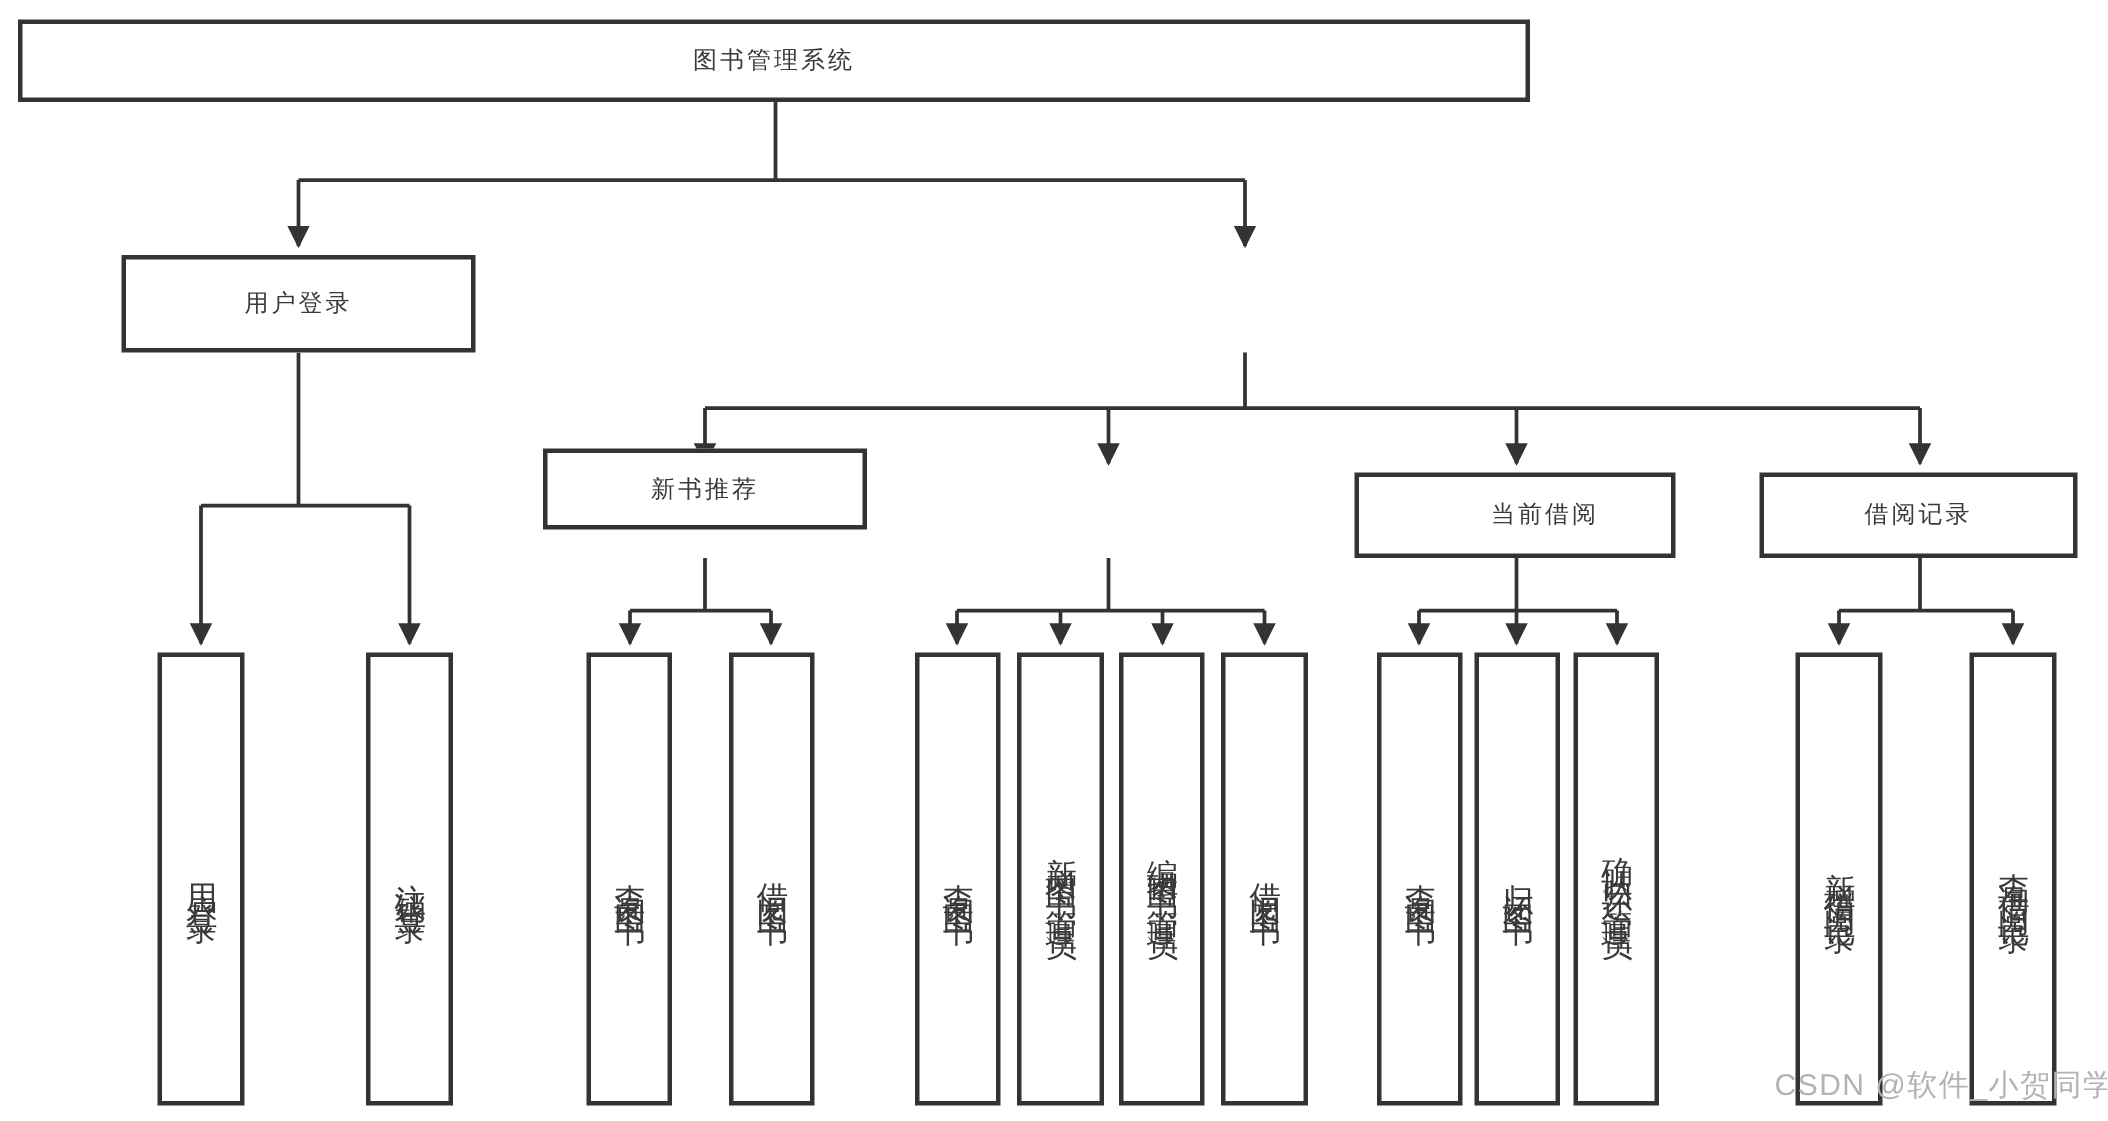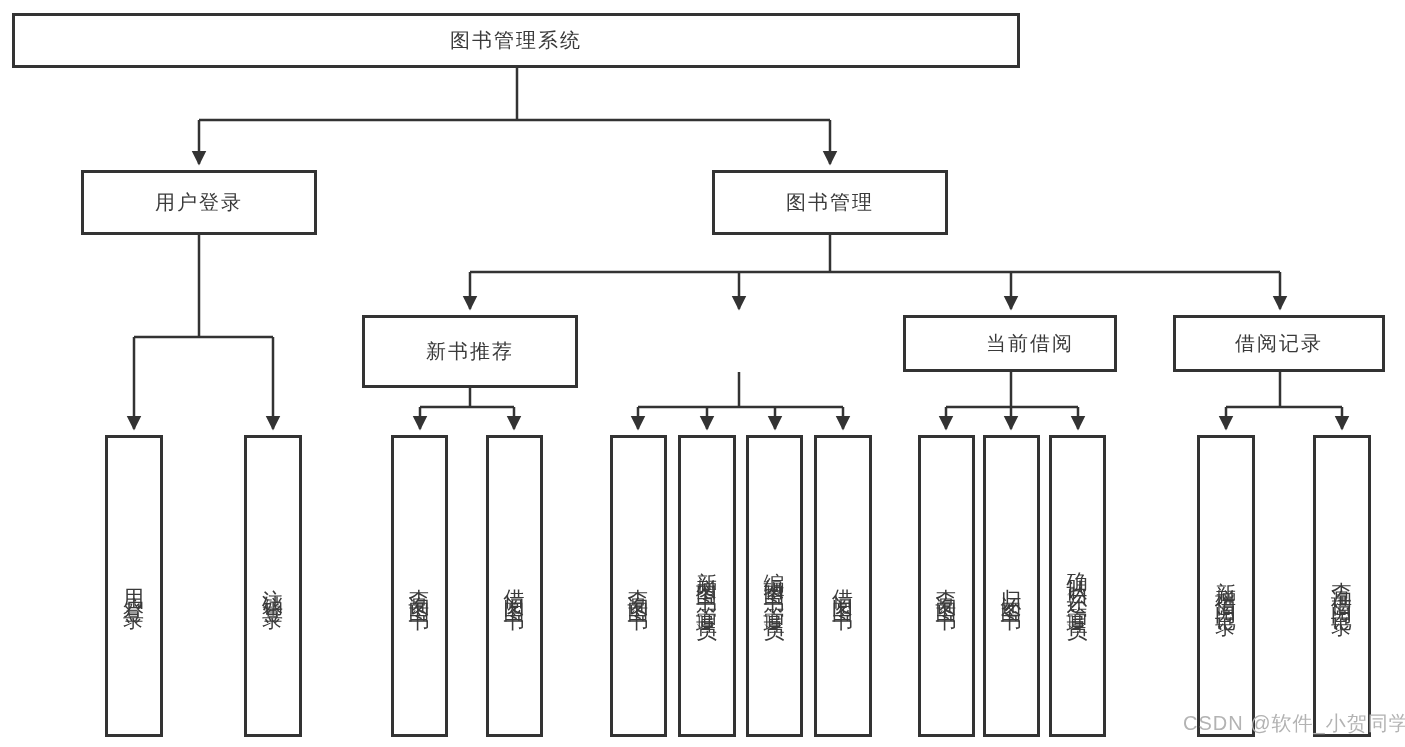--- a/index.html
+++ b/index.html
@@ -32,28 +32,28 @@
     position: absolute;
     box-sizing: border-box;
     border: 3px solid #333333;
     background: #ffffff;
     display: flex;
     align-items: center;
     justify-content: center;
     color: #3a3a3a;
   }
   .node-h {
-    font-size: 20px;
+    font-size: 16px;
     letter-spacing: 2px;
     white-space: nowrap;
   }
   .node-root  { left: 12px;  top: 13px;  width: 1008px; height: 55px; }
   .node-b1    { left: 81px;  top: 170px; width: 236px;  height: 65px; }
   .node-b2    { left: 712px; top: 170px; width: 236px;  height: 65px; }
-  .node-g1    { left: 362px; top: 315px; width: 216px;  height: 73px; }
+  .node-g1    { left: 362px; top: 299px; width: 216px;  height: 54px; }
   .node-g2    { left: 632px; top: 315px; width: 214px;  height: 57px; }
   .node-g3    { left: 903px; top: 315px; width: 214px;  height: 57px; padding-left: 40px; }
   .node-g4    { left: 1173px;top: 315px; width: 212px;  height: 57px; }
   .leaf {
     top: 435px;
     height: 302px;
     width: 58px;
     font-size: 21px;
   }
   .leaf .vtext {
@@ -139,23 +139,20 @@
     <path class="wire" d="M1342 407 V429" marker-end="url(#arrow)"></path>
   </svg>
 
   <div class="node node-h node-root">
     <span>图书管理系统</span>
   </div>
 
   <div class="node node-h node-b1">
     <span>用户登录</span>
   </div>
-  <div class="node node-h node-b2">
-    <span>图书管理</span>
-  </div>
 
   <div class="node node-h node-g1">
     <span>新书推荐</span>
   </div>
   <div class="node node-h node-g3">
     <span>当前借阅</span>
   </div>
   <div class="node node-h node-g4">
     <span>借阅记录</span>
   </div>

